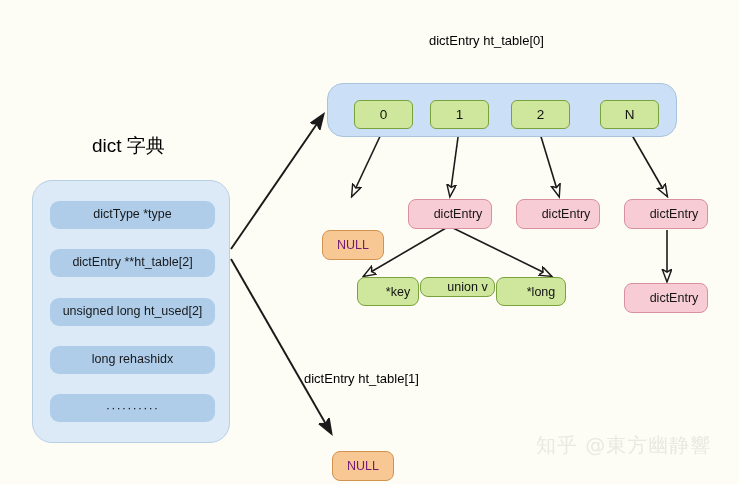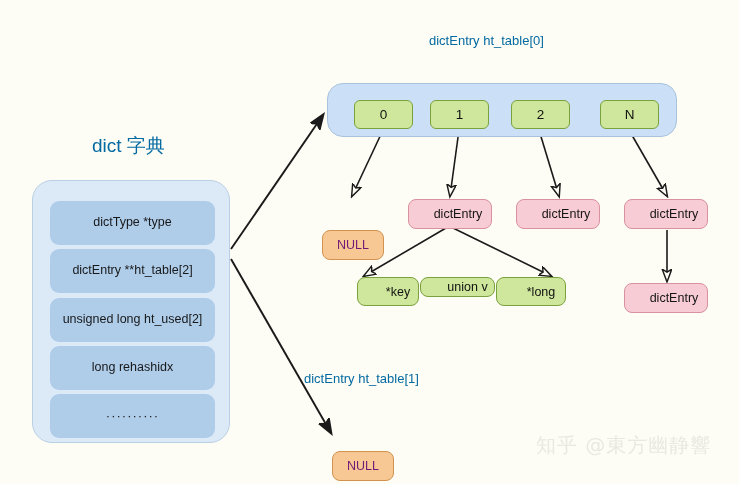--- a/index.html
+++ b/index.html
@@ -46,39 +46,39 @@
     height: 263px;
     background: #dceaf8;
     border: 1.6px solid #b9cfe4;
     border-radius: 20px;
     display: block;
   }
   .dict-field {
     position: absolute;
     left: 17px;
     width: 165px;
-    height: 44px;
+    height: 28px;
     background: #afcde9;
     border-radius: 9px;
     display: flex;
     align-items: center;
     justify-content: center;
     font-size: 12.5px;
     color: #17181a;
     box-sizing: border-box;
   }
   .dots-field {
     letter-spacing: 1px;
     font-size: 13px;
   }
   
   .title {
     position: absolute;
     font-size: 15px;
-    color: #0369a1;
+    color: #000000;
     white-space: nowrap;
   }
   .dict-title {
     left: 92px;
     top: 133px;
     font-size: 19px;
   }
   .ht0-title {
     left: 429px;
     top: 33px;

